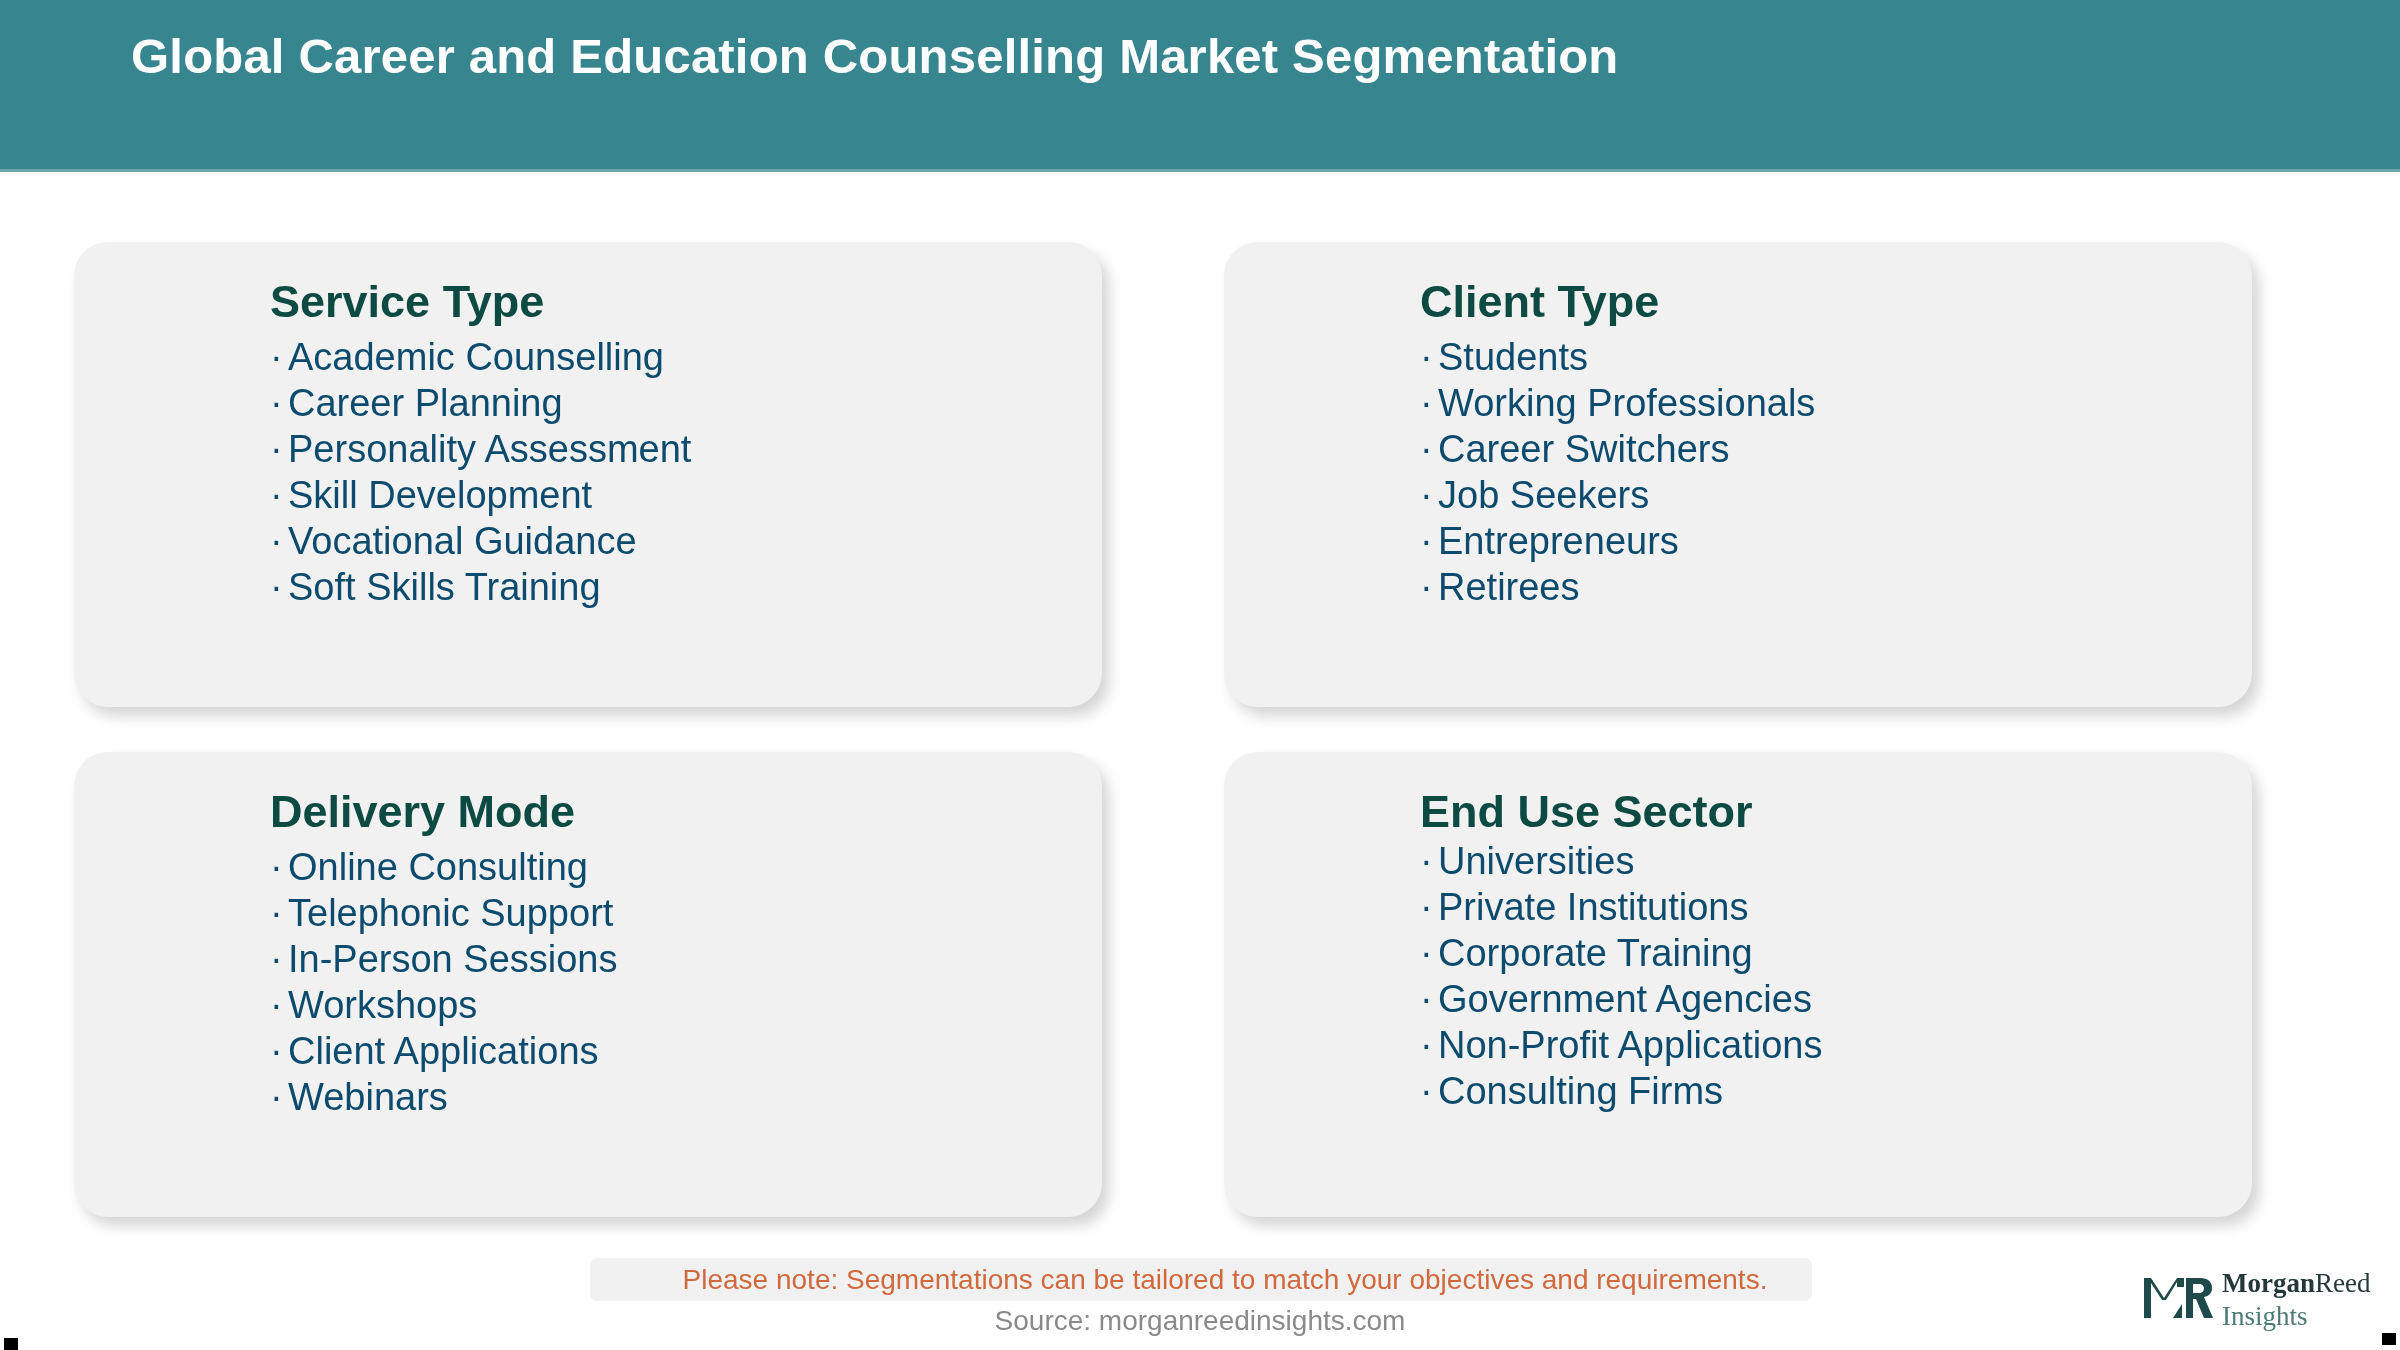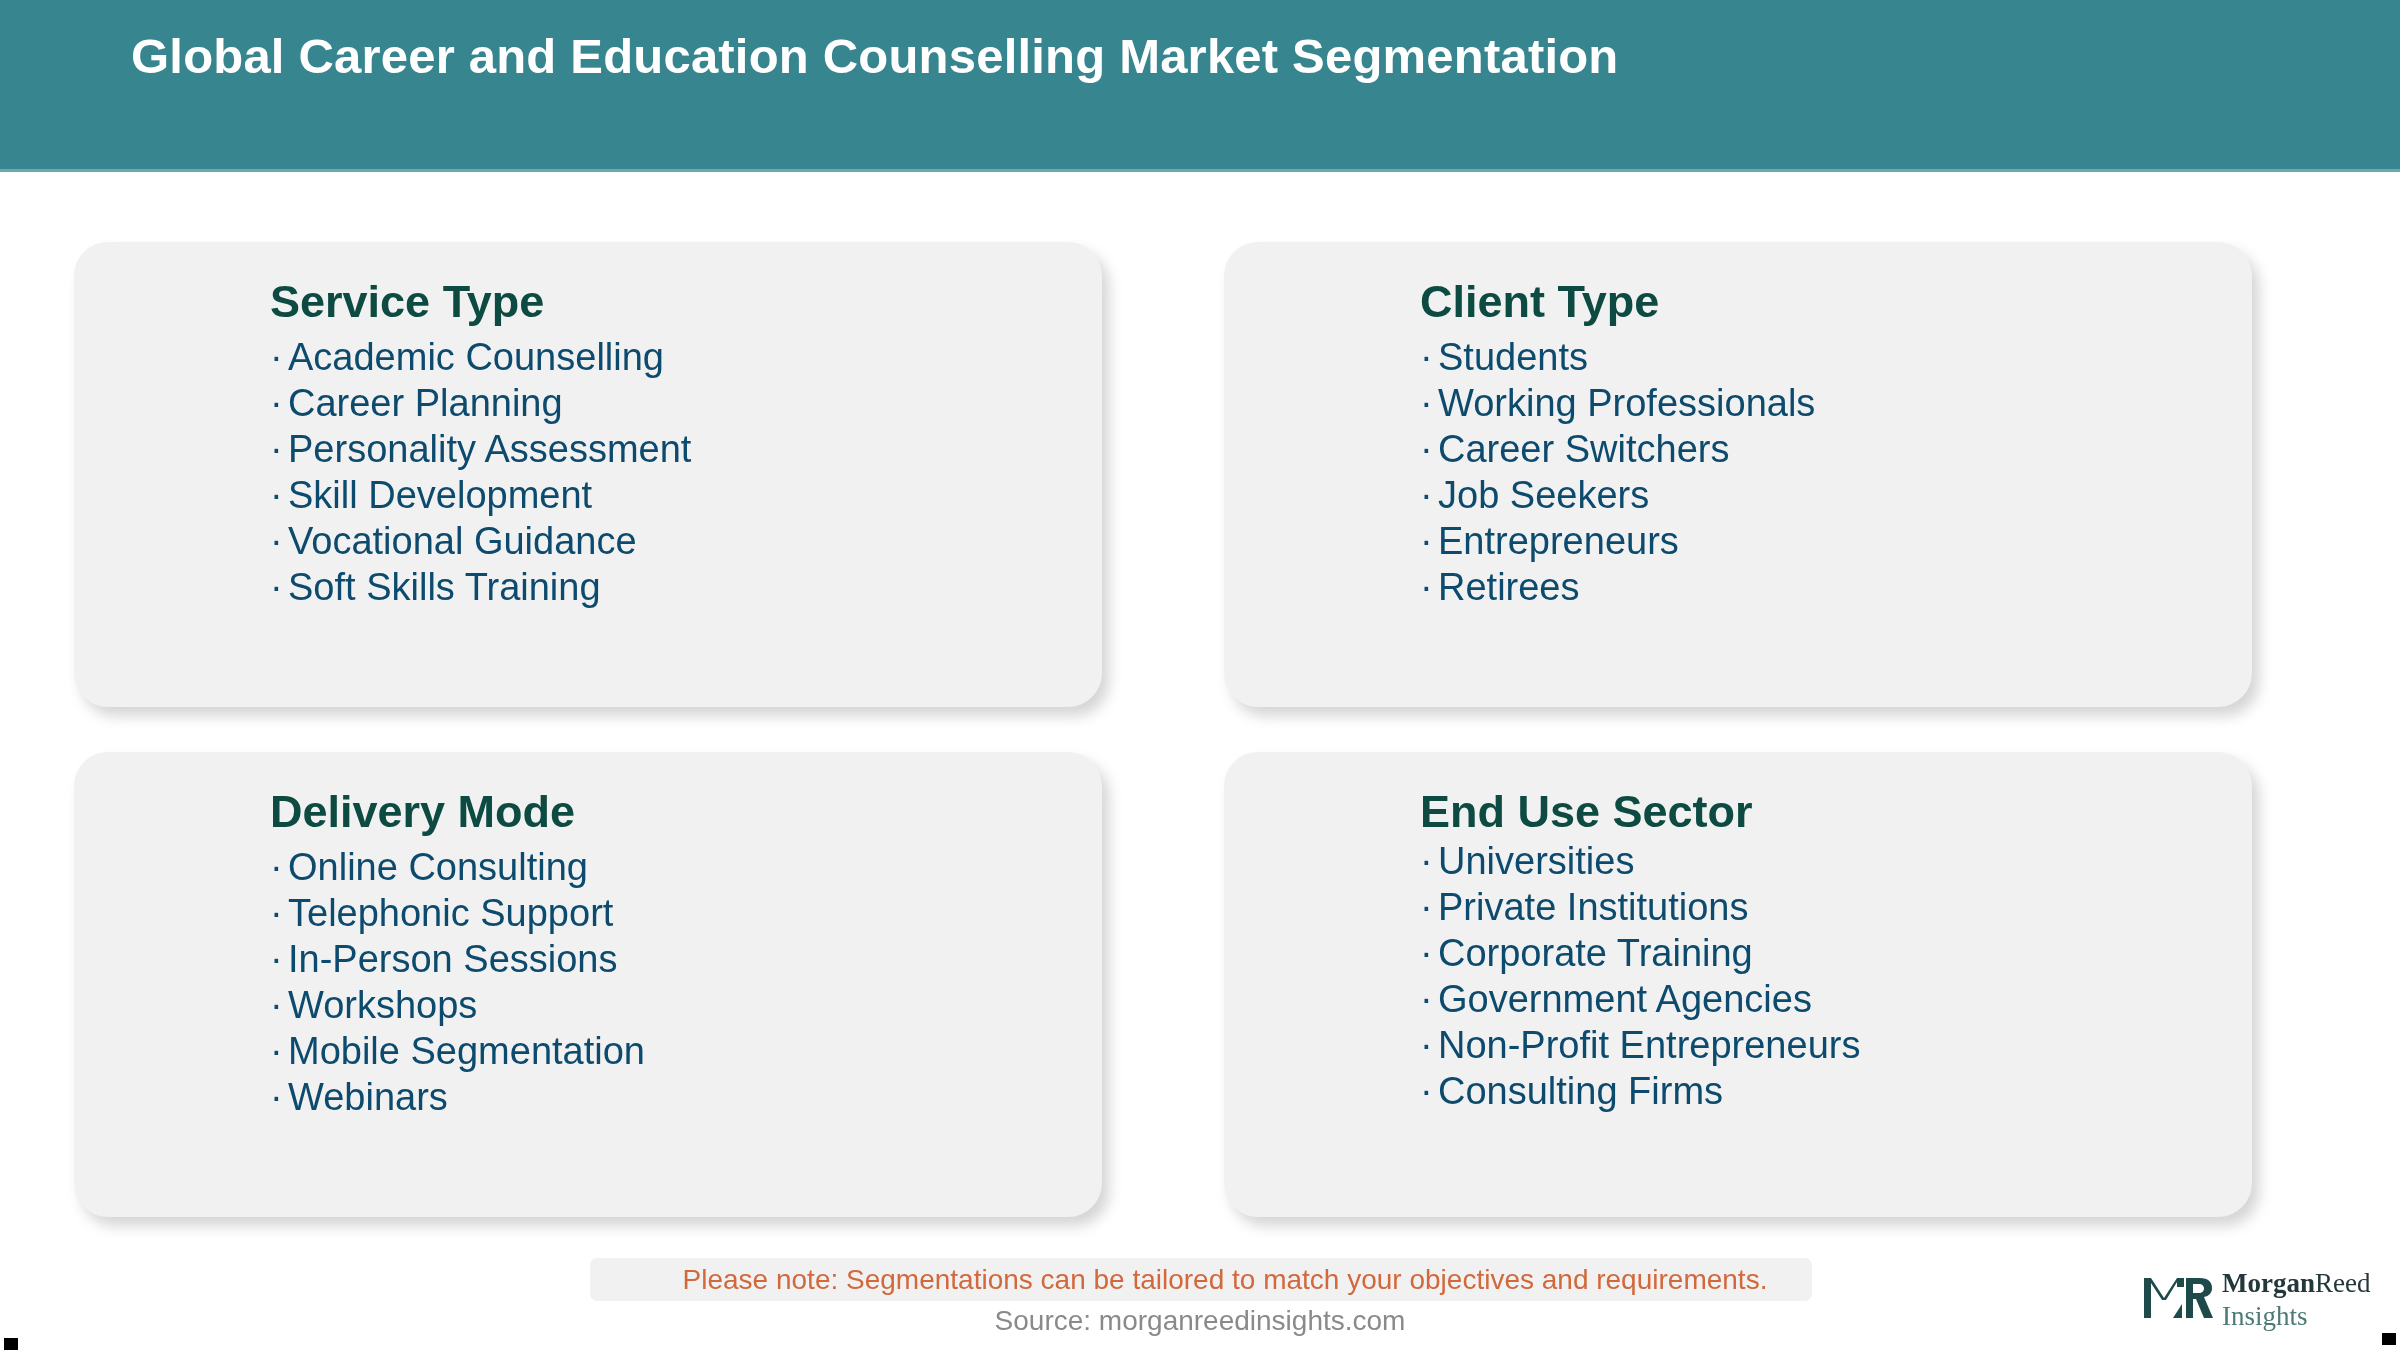--- a/index.html
+++ b/index.html
@@ -220,35 +220,35 @@
   </div>
 
   <div class="card c2">
     <div class="card-inner">
       <div class="card-heading">Delivery Mode</div>
       <ul class="card-list">
         <li><span class="bullet">·</span><span>Online Consulting</span></li>
         <li><span class="bullet">·</span><span>Telephonic Support</span></li>
         <li><span class="bullet">·</span><span>In-Person Sessions</span></li>
         <li><span class="bullet">·</span><span>Workshops</span></li>
-        <li><span class="bullet">·</span><span>Mobile Segmentation</span></li>
+        <li><span class="bullet">·</span><span>Client Applications</span></li>
         <li><span class="bullet">·</span><span>Webinars</span></li>
       </ul>
     </div>
   </div>
 
   <div class="card c3">
     <div class="card-inner">
       <div class="card-heading">End Use Sector</div>
       <ul class="card-list">
         <li><span class="bullet">·</span><span>Universities</span></li>
         <li><span class="bullet">·</span><span>Private Institutions</span></li>
         <li><span class="bullet">·</span><span>Corporate Training</span></li>
         <li><span class="bullet">·</span><span>Government Agencies</span></li>
-        <li><span class="bullet">·</span><span>Non-Profit Entrepreneurs</span></li>
+        <li><span class="bullet">·</span><span>Non-Profit Applications</span></li>
         <li><span class="bullet">·</span><span>Consulting Firms</span></li>
       </ul>
     </div>
   </div>
 
 </div>
 
 <div class="note-box">
   <div class="note-text">Please note: Segmentations can be tailored to match your objectives and requirements.</div>
 </div>

